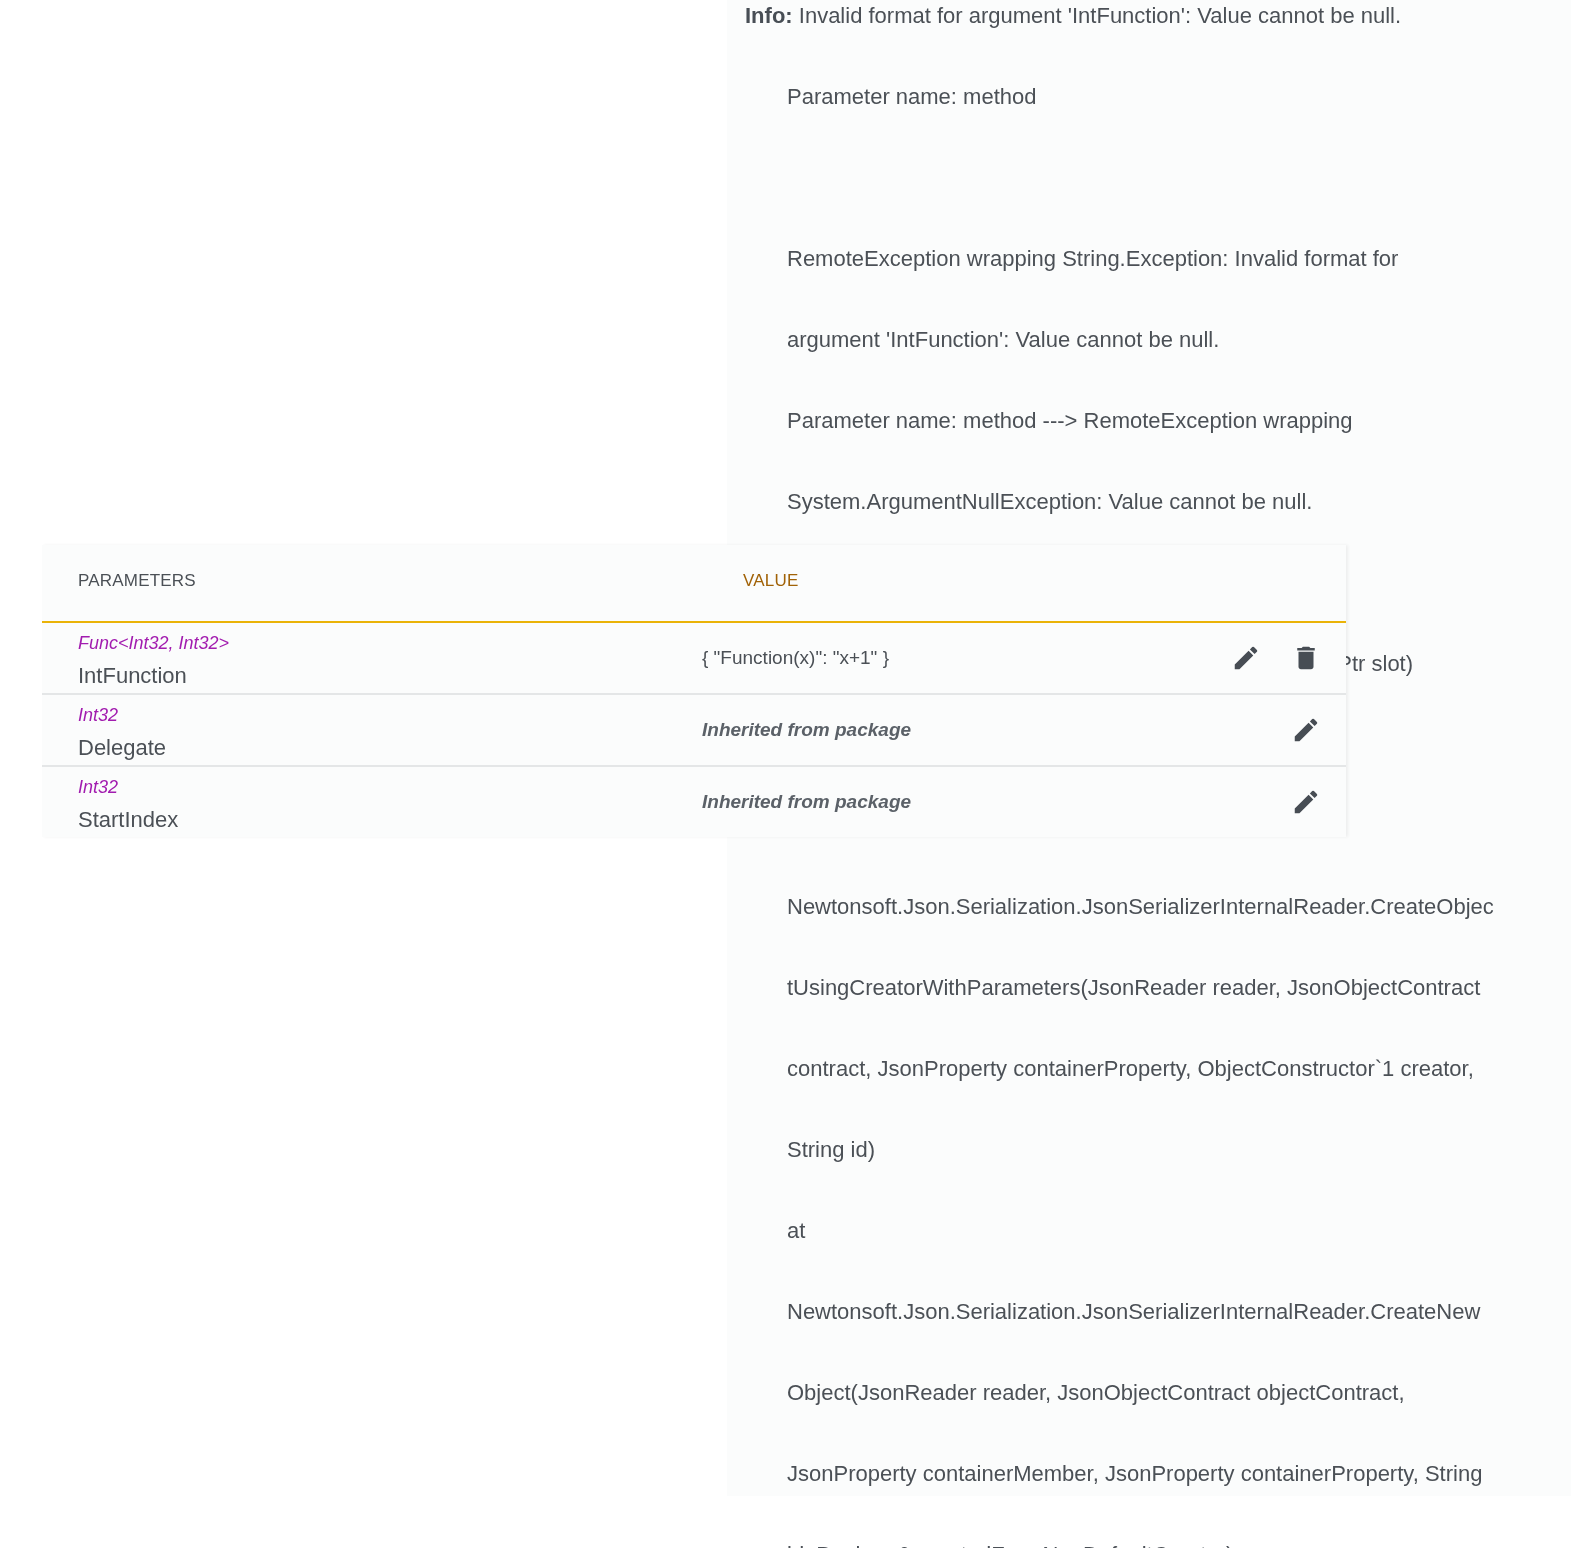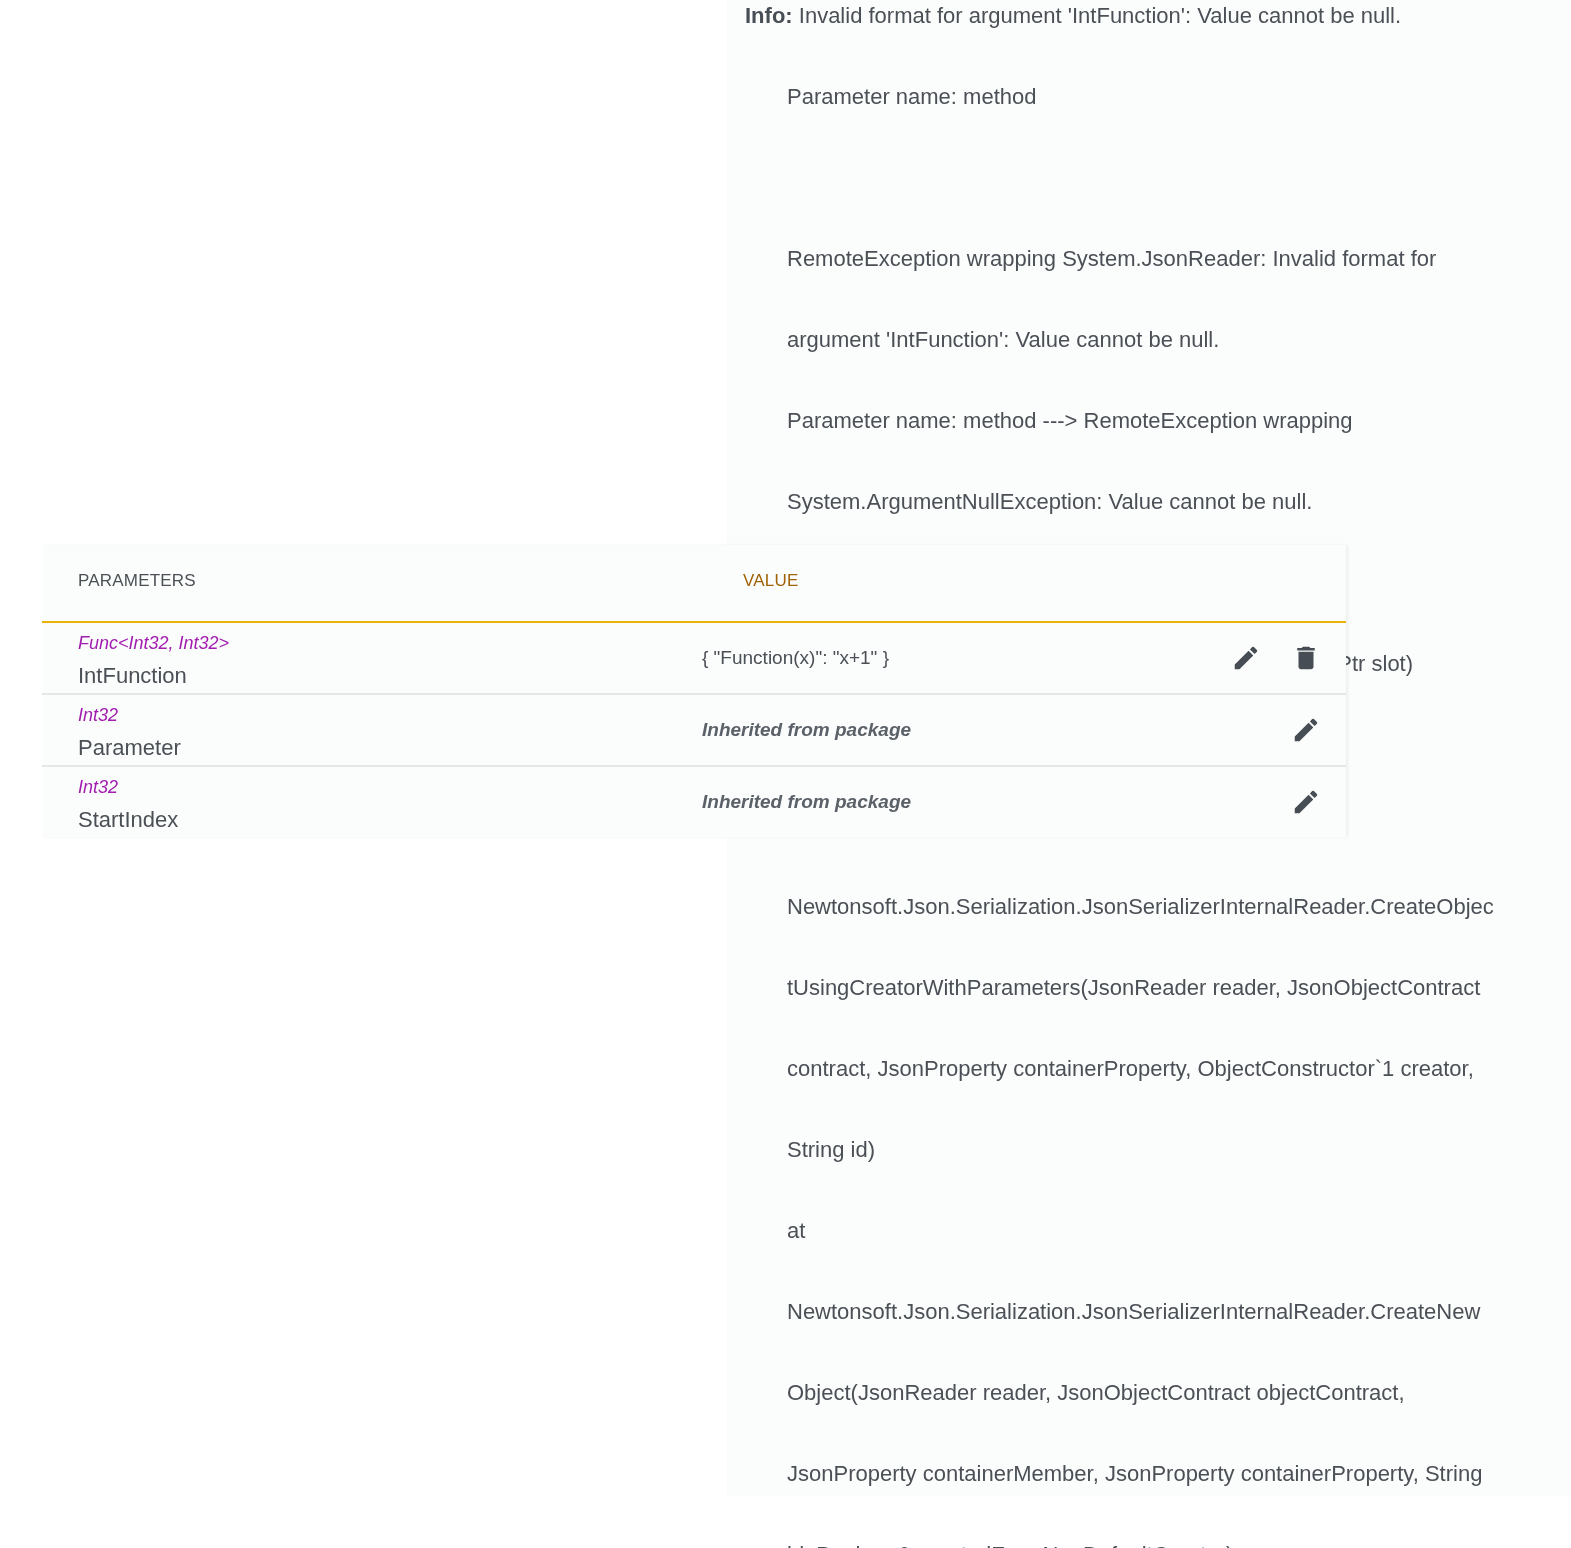--- a/index.html
+++ b/index.html
@@ -138,21 +138,21 @@
 
 <div class="log-panel">
   <div class="log-content">
     <div>
       <span class="field-label">Info:</span>
       <span>Invalid format for argument 'IntFunction': Value cannot be null.</span>
     </div>
     <div class="info-body">
       <span class="trace-line">Parameter name: method</span>
       <span class="trace-line"></span>
-      <span class="trace-line">RemoteException wrapping System.JsonReader: Invalid format for</span>
+      <span class="trace-line">RemoteException wrapping String.Exception: Invalid format for</span>
       <span class="trace-line">argument 'IntFunction': Value cannot be null.</span>
       <span class="trace-line">Parameter name: method ---&gt; RemoteException wrapping</span>
       <span class="trace-line">System.ArgumentNullException: Value cannot be null.</span>
       <span class="trace-line">Parameter name: method</span>
       <span class="trace-line">at System.Delegate.DelegateConstruct(Object target, IntPtr slot)</span>
       <span class="trace-line">at Void .ctor(System.Object, IntPtr)(Object[] )</span>
       <span class="trace-line">at</span>
       <span class="trace-line">Newtonsoft.Json.Serialization.JsonSerializerInternalReader.CreateObjec</span>
       <span class="trace-line">tUsingCreatorWithParameters(JsonReader reader, JsonObjectContract</span>
       <span class="trace-line">contract, JsonProperty containerProperty, ObjectConstructor`1 creator,</span>
@@ -214,21 +214,21 @@
     </div>
     <div class="icon-btn" style="left:1248px;">
       <svg viewBox="0 0 24 24">
           <path d="M6 19c0 1.1.9 2 2 2h8c1.1 0 2-.9 2-2V7H6v12zM19 4h-3.5l-1-1h-5l-1 1H5v2h14V4z"></path>
         </svg>
     </div>
   </div>
 
   <div class="param-row" style="top:150px;">
     <span class="param-type">Int32</span>
-    <span class="param-name">Parameter</span>
+    <span class="param-name">Delegate</span>
     <span class="param-value inherited">Inherited from package</span>
     <div class="icon-btn" style="left:1248px;">
       <svg viewBox="0 0 24 24">
           <path d="M3 17.25V21h3.75L17.81 9.94l-3.75-3.75L3 17.25zM20.71 7.04a1 1 0 0 0 0-1.41l-2.34-2.34a1 1 0 0 0-1.41 0l-1.83 1.83 3.75 3.75 1.83-1.83z"></path>
         </svg>
     </div>
   </div>
 
   <div class="param-row last" style="top:222px;">
     <span class="param-type">Int32</span>

